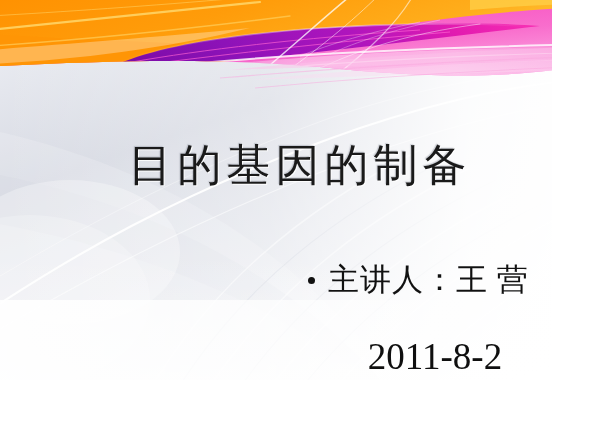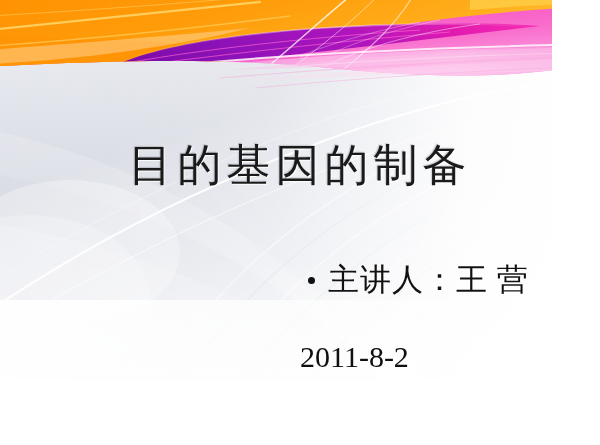--- a/index.html
+++ b/index.html
@@ -78,23 +78,23 @@
     height: 7px;
     border-radius: 50%;
     background: #111111;
   }
 
   .date-line {
     position: absolute;
     left: 300px;
     top: 338px;
     width: 270px;
-    text-align: left;
-    font-family: "Liberation Serif", "DejaVu Serif", serif;
-    font-size: 30px;
+    text-align: center;
+    font-family: "Liberation Serif", "DejaVu Serif", serif;
+    font-size: 37px;
     line-height: 38px;
     letter-spacing: 0px;
     color: #0f0f0f;
     white-space: nowrap;
   }
 </style>
 </head>
 <body>
 
 <div class="slide">

